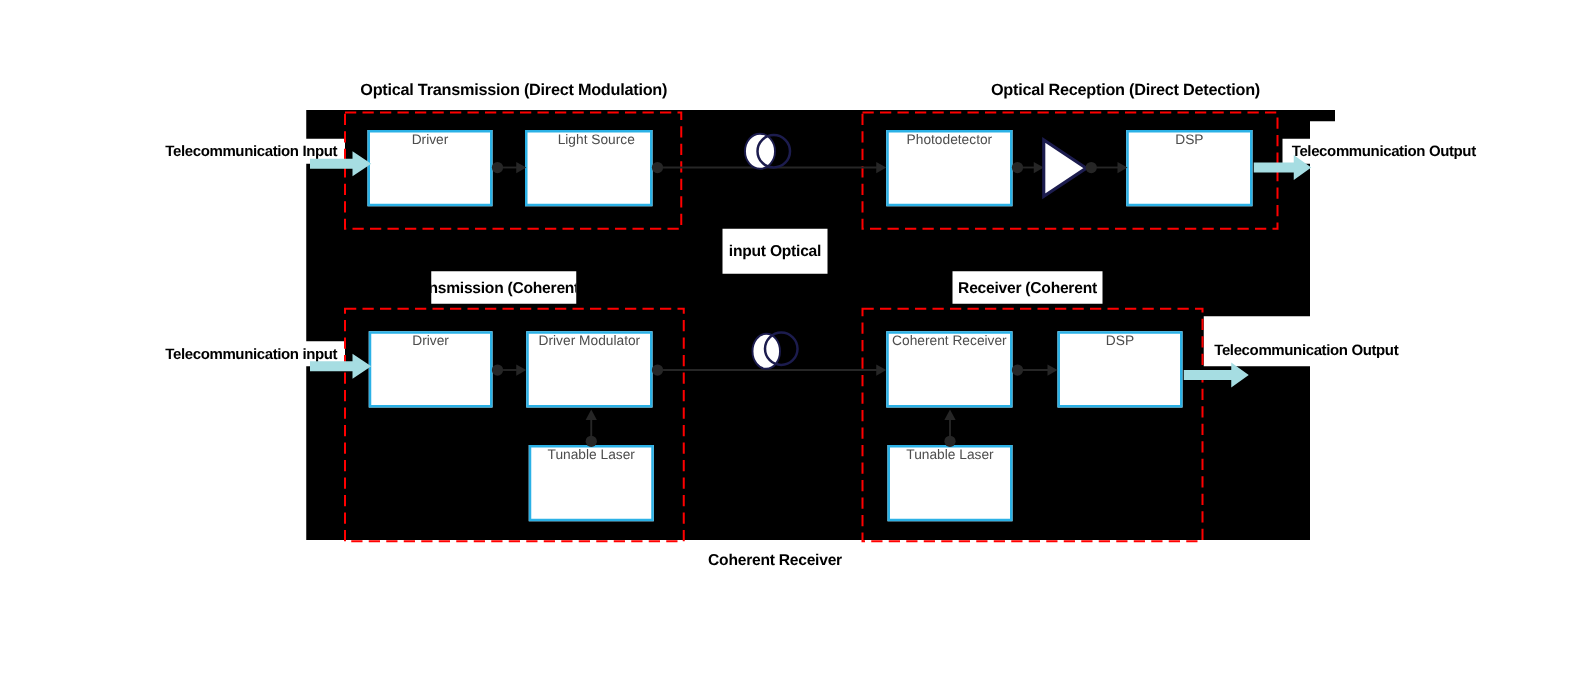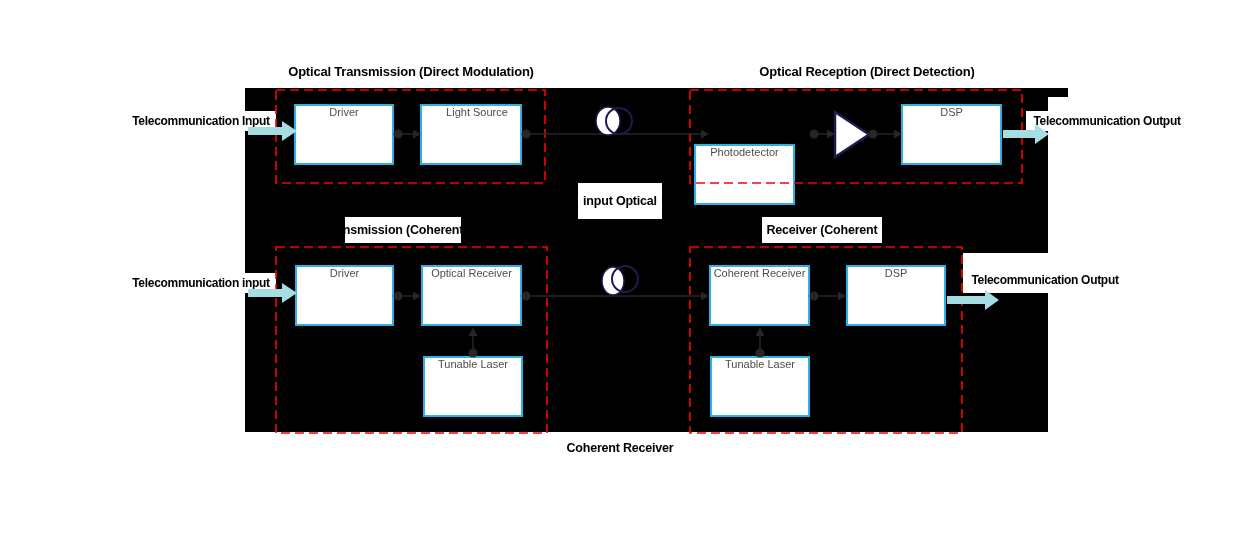--- a/index.html
+++ b/index.html
@@ -57,51 +57,51 @@
 </head>
 <body>
 
 <div class="canvas">
 
   <div class="abs panel" style="left:245px;top:88px;width:803px;height:344px;"></div>
   <div class="abs panel" style="left:1048px;top:88px;width:20px;height:9px;"></div>
   <div class="abs white-band" style="left:963px;top:253px;width:85px;height:40px;"></div>
 
   <div class="title" style="left:270px;top:64px;width:282px;">Optical Transmission (Direct Modulation)</div>
-  <div class="title" style="left:726px;top:64px;width:282px;">Optical Reception (Direct Detection)</div>
+  <div class="title" style="left:726px;top:64px;width:282px;text-align:right;">Optical Reception (Direct Detection)</div>
 
   <div class="clipbox" style="left:578px;top:183px;width:84px;height:36px;">input Optical</div>
   <div class="clipbox" style="left:345px;top:217px;width:116px;height:26px;">nsmission (Coherent</div>
   <div class="clipbox" style="left:762px;top:217px;width:120px;height:26px;">Receiver (Coherent</div>
 
   <div class="title" style="left:558px;top:441px;width:124px;font-size:12.5px;">Coherent Receiver</div>
 
   <div class="iolabel" style="left:126px;top:111px;width:150px;">Telecommunication Input</div>
   <div class="iolabel" style="left:1026px;top:111px;width:162px;">Telecommunication Output</div>
   <div class="iolabel" style="left:126px;top:273px;width:150px;">Telecommunication input</div>
   <div class="iolabel" style="left:964px;top:270px;width:162px;">Telecommunication Output</div>
 
   <div class="block" style="left:294px;top:104px;width:100px;height:61px;">
     <span>Driver</span>
   </div>
   <div class="block" style="left:420px;top:104px;width:102px;height:61px;padding-left:12px;">
     <span>Light Source</span>
   </div>
-  <div class="block" style="left:694px;top:104px;width:101px;height:61px;margin-top:40px;">
+  <div class="block" style="left:709px;top:104px;width:101px;height:61px;">
     <span>Photodetector</span>
   </div>
   <div class="block" style="left:901px;top:104px;width:101px;height:61px;">
     <span>DSP</span>
   </div>
 
   <div class="block" style="left:295px;top:265px;width:99px;height:61px;">
     <span>Driver</span>
   </div>
   <div class="block" style="left:421px;top:265px;width:101px;height:61px;">
-    <span>Optical Receiver</span>
+    <span>Driver Modulator</span>
   </div>
   <div class="block" style="left:423px;top:356px;width:100px;height:61px;">
     <span>Tunable Laser</span>
   </div>
   <div class="block" style="left:709px;top:265px;width:101px;height:61px;">
     <span>Coherent Receiver</span>
   </div>
   <div class="block" style="left:846px;top:265px;width:100px;height:61px;">
     <span>DSP</span>
   </div>

